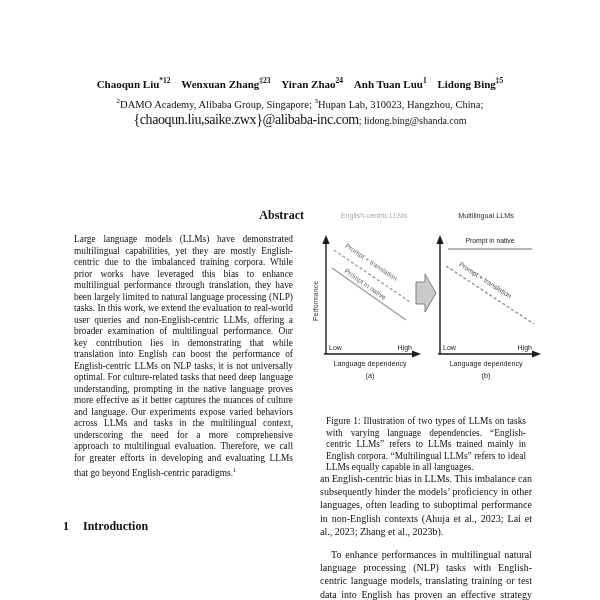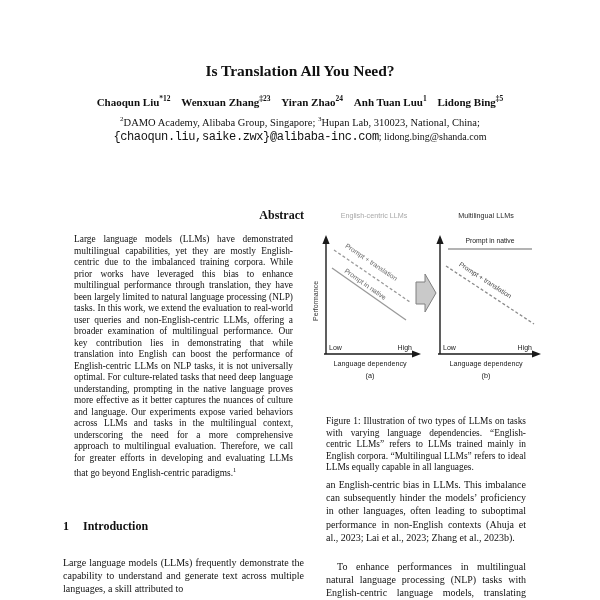--- a/index.html
+++ b/index.html
@@ -9,78 +9,76 @@
   }
   
   .titleblock { position:absolute; left:0; right:0; top:62px; text-align:center; }
   .title-line { font-size:15.5px; font-weight:bold; line-height:18px; margin:0; }
   .authors { margin-top:12px; font-size:11px; font-weight:bold; line-height:13px; }
   .author { margin:0 4px; white-space:nowrap;text-align:right; }
   .authors sup { font-size:7.5px; font-weight:bold; }
   .affil { font-size:10.5px; line-height:14px; margin-top:3px; }
   .affil sup { font-size:7px; }
   .emails { font-size:10px; margin-top:1px; }
-  .mono { font-family:Liberation Mono, monospace; font-size:12px; letter-spacing:-0.4px; }
+  .mono { font-family:Liberation Serif, serif; font-size:14px; letter-spacing:-0.4px; }
 
   
   .col-left  { position:absolute; left:63px;  top:208px; width:241px; height:392px; }
   .col-right { position:absolute; left:310px; top:206px; width:232px; height:394px; }
 
   .abstract-wrap { position:absolute; top:0; left:0; right:0; height:318px; overflow:hidden; }
   .abstract-heading { text-align:right; font-weight:bold; font-size:12px; margin:0 0 11px 0; }
   .abstract-text { margin:0 11px; font-size:9.4px; line-height:11.5px; text-align:justify; }
   .abstract-text sup { font-size:6.5px; }
 
   .intro-heading { position:absolute; top:311px; left:0; font-size:12px; font-weight:bold; margin:0; }
   .intro-heading .secnum { margin-right:14px; }
   .intro-para { position:absolute; top:348px; left:0; right:0; font-size:10px; line-height:13.2px; text-align:justify; margin:0; }
 
   
   .figure-svg { display:block; }
   .figure-svg text { font-family:"Liberation Sans", sans-serif; }
   .caption { position:absolute; top:194px; left:0; right:0; font-size:9.4px; line-height:11.6px; text-align:justify; margin:16px; }
   .rbody { position:absolute; top:256px; left:0; right:0; font-size:10px; line-height:13.2px; text-align:justify; }
-  .rbody p { margin:16px; }
+  .rbody p { margin:10px; }
   .rbody p.indent { text-indent:11px; }
 </style>
 </head>
 <body>
 
 <div class="page">
 
   <div class="titleblock">
-    <h1 class="title-line">Is Translation All You Need?</h1>
 
     <div class="authors">
       <span class="author"><span>Chaoqun Liu</span><sup>*12</sup></span>
       <span class="author"><span>Wenxuan Zhang</span><sup>‡23</sup></span>
       <span class="author"><span>Yiran Zhao</span><sup>24</sup></span>
       <span class="author"><span>Anh Tuan Luu</span><sup>1</sup></span>
       <span class="author"><span>Lidong Bing</span><sup>‡5</sup></span>
     </div>
 
     <div class="affil">
-      <div><sup>2</sup><span>DAMO Academy, Alibaba Group, Singapore; </span><sup>3</sup><span>Hupan Lab, 310023, National, China;</span></div>
+      <div><sup>2</sup><span>DAMO Academy, Alibaba Group, Singapore; </span><sup>3</sup><span>Hupan Lab, 310023, Hangzhou, China;</span></div>
     </div>
 
     <div class="emails">
       <span class="mono">{chaoqun.liu,saike.zwx}@alibaba-inc.com</span><span>; </span><span>lidong.bing@shanda.com</span>
     </div>
   </div>
 
   <div class="col-left">
     <div class="abstract-wrap">
       <h2 class="abstract-heading">Abstract</h2>
       <p class="abstract-text"><span>Large language models (LLMs) have demonstrated multilingual capabilities, yet they are mostly English-centric due to the imbalanced training corpora. While prior works have leveraged this bias to enhance multilingual performance through translation, they have been largely limited to natural language processing (NLP) tasks. In this work, we extend the evaluation to real-world user queries and non-English-centric LLMs, offering a broader examination of multilingual performance. Our key contribution lies in demonstrating that while translation into English can boost the performance of English-centric LLMs on NLP tasks, it is not universally optimal. For culture-related tasks that need deep language understanding, prompting in the native language proves more effective as it better captures the nuances of culture and language. Our experiments expose varied behaviors across LLMs and tasks in the multilingual context, underscoring the need for a more comprehensive approach to multilingual evaluation. Therefore, we call for greater efforts in developing and evaluating LLMs that go beyond English-centric paradigms.</span><sup>1</sup></p>
     </div>
 
     <h2 class="intro-heading">
       <span class="secnum">1</span><span>Introduction</span>
     </h2>
-    <p class="intro-para">Large language models (LLMs) frequently demonstrate the capability to understand and generate text across multiple languages, a skill attributed to</p>
   </div>
 
   <div class="col-right">
 
     <svg class="figure-svg" width="232" height="188" viewBox="0 0 232 188">
 
       <text x="64" y="12" text-anchor="middle" font-size="7.2" fill="#a8a8a8">English-centric LLMs</text>
 
       <line x1="16" y1="148" x2="16" y2="36" stroke="#1a1a1a" stroke-width="1.4"></line>
       <polygon points="16,29 12.4,38 19.6,38" fill="#1a1a1a"></polygon>

